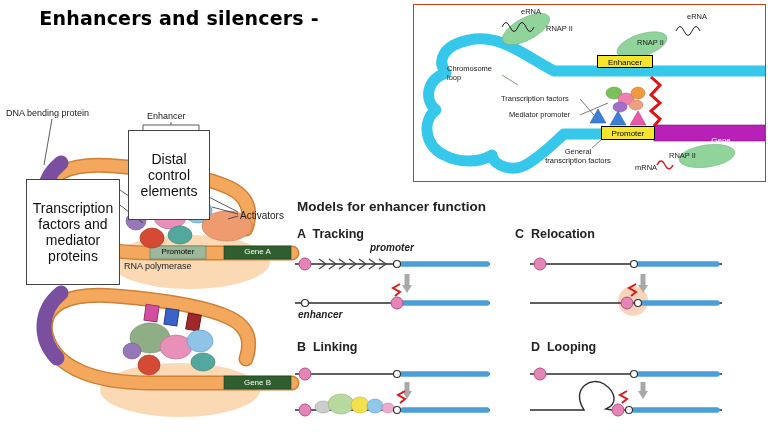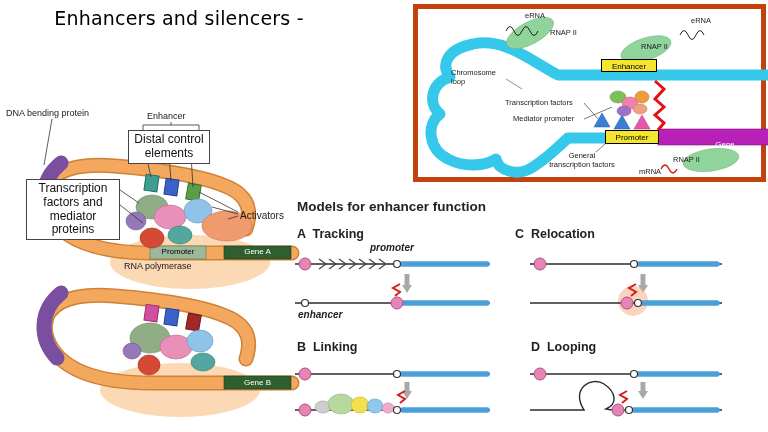--- a/index.html
+++ b/index.html
@@ -1,23 +1,23 @@
 <!DOCTYPE html>
 <html><head>
 <meta charset="utf-8">
 <style>
   *{margin:0;padding:0;box-sizing:border-box}
   html,body{width:768px;height:432px;background:#fff;overflow:hidden}
   body{font-family:"Liberation Sans",sans-serif;position:relative}
   .stage{position:absolute;left:0;top:0;width:768px;height:432px;background:#fff}
   .lbl{position:absolute;color:#1a1a1a;line-height:1.15}
-  .boxlbl{position:absolute;border:1px solid #444;background:#fff;color:#111;text-align:center;line-height:1.15;padding:2px 1px;font-size:12px}
+  .boxlbl{position:absolute;border:1px solid #444;background:#fff;color:#111;text-align:center;line-height:1.15;padding:20px 1px;font-size:14px}
   .title{position:absolute;left:14px;top:6px;width:330px;text-align:center;
-         font-family:"DejaVu Sans",sans-serif;font-weight:normal;font-size:19px;color:#000;line-height:1.32;letter-spacing:.2px}
-  .panel{position:absolute;left:413px;top:4px;width:353px;height:178px;border:5px solid #c2410c;background:#fff}
+         font-family:"DejaVu Sans",sans-serif;font-weight:bold;font-size:19px;color:#000;line-height:1.32;letter-spacing:.2px}
+  .panel{position:absolute;left:413px;top:4px;width:353px;height:178px;border:1px solid #c2410c;background:#fff}
   .panel .lbl{font-size:7.5px}
   .heading{position:absolute;left:297px;top:199px;font-weight:bold;font-size:13.5px;color:#222}
   .model-label{position:absolute;font-weight:bold;font-size:12.5px;color:#222;white-space:pre}
   .ital{position:absolute;font-style:italic;font-weight:bold;font-size:10px;color:#222}
   .chip{position:absolute;text-align:center;font-size:8px;color:#000}
   svg{position:absolute;display:block}
 </style>
 </head>
 <body>
 

